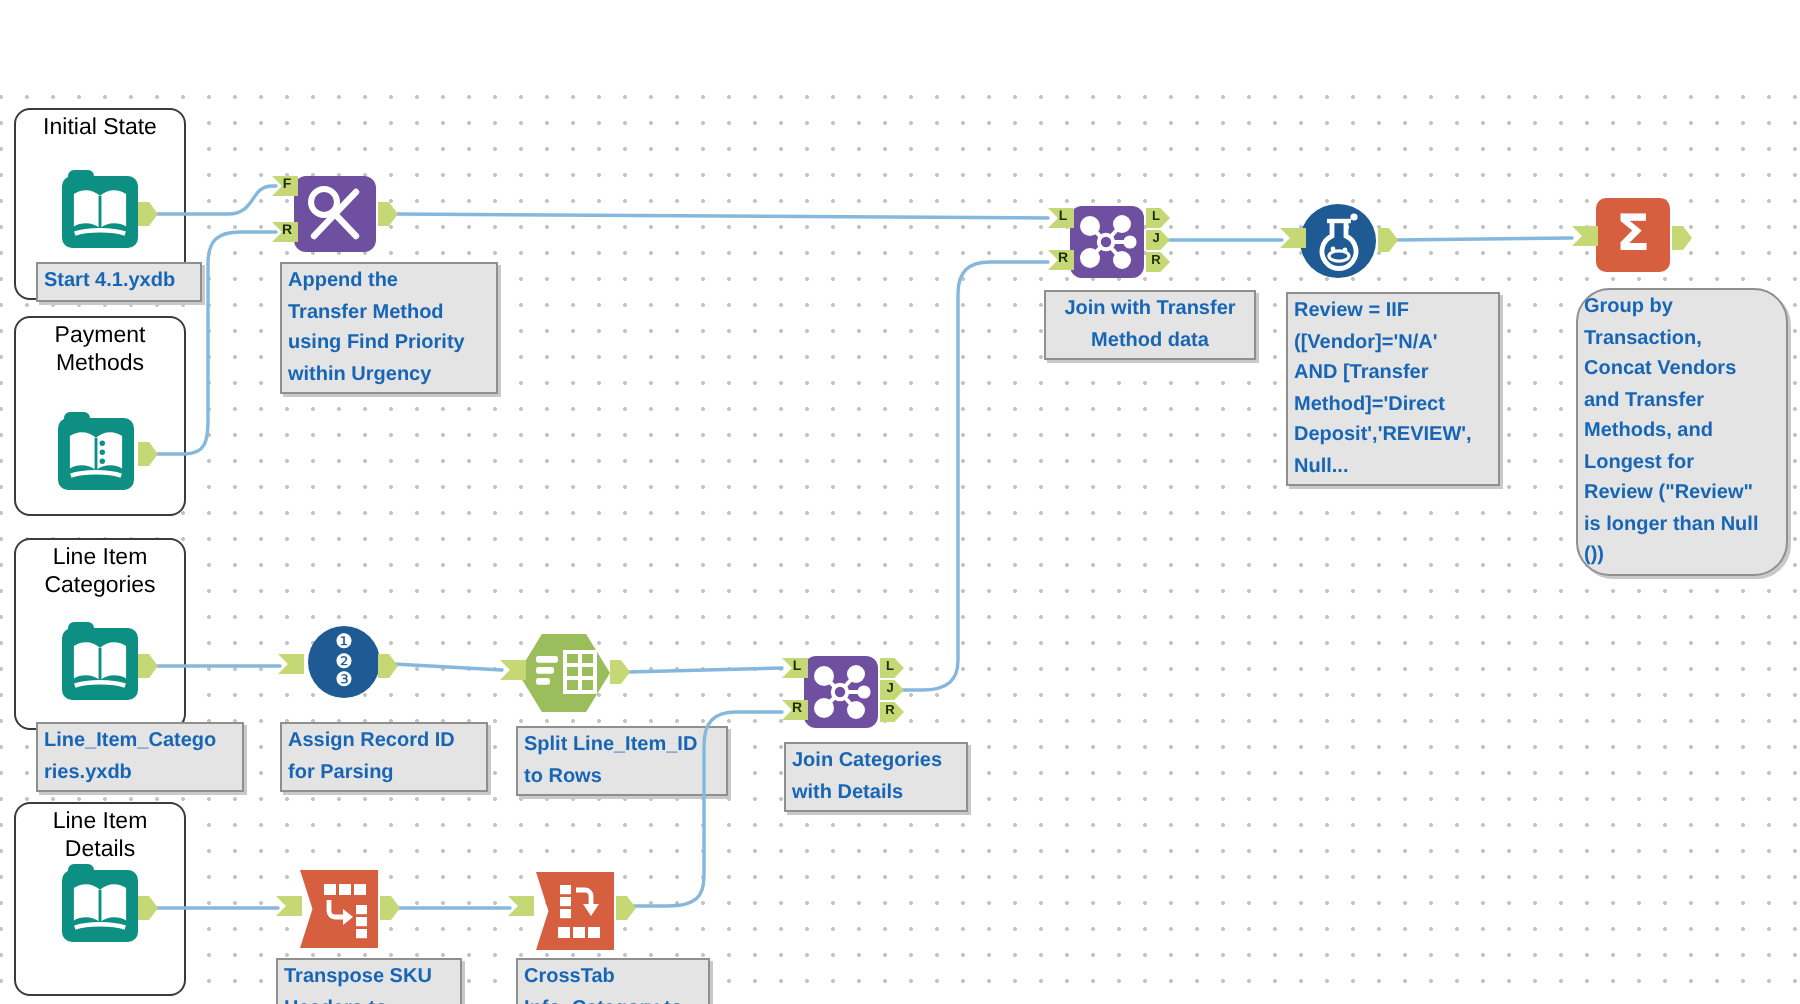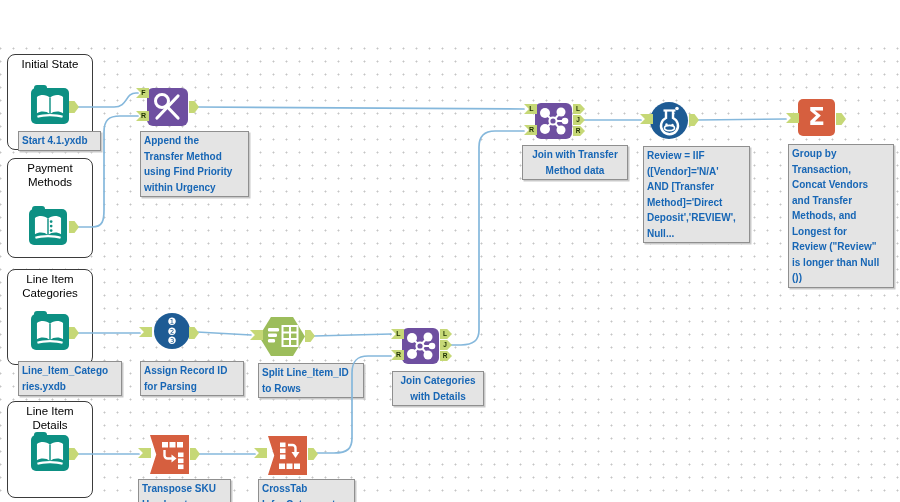--- a/index.html
+++ b/index.html
@@ -74,31 +74,31 @@
   <div class="tlabel" style="left:140px;top:315px;min-width:96px;">Assign Record ID
 for Parsing</div>
   <div class="tlabel" style="left:258px;top:317px;min-width:98px;">Split Line_Item_ID
 to Rows</div>
   <div class="tlabel" style="left:138px;top:433px;min-width:85px;">Transpose SKU
 Headers to
 Records</div>
   <div class="tlabel" style="left:258px;top:433px;min-width:89px;">CrossTab
 Info_Category to
 Headers</div>
-  <div class="tlabel" style="left:392px;top:325px;min-width:84px;text-align:center;">Join Categories
+  <div class="tlabel" style="left:392px;top:325px;min-width:84px;">Join Categories
 with Details</div>
   <div class="tlabel" style="left:522px;top:99px;min-width:98px;text-align:center;">Join with Transfer
 Method data</div>
   <div class="tlabel" style="left:643px;top:100px;min-width:99px;">Review = IIF
 ([Vendor]='N/A'
 AND [Transfer
 Method]='Direct
 Deposit','REVIEW',
 Null...</div>
-  <div class="tlabel" style="left:788px;top:98px;min-width:98px;">Group by
+  <div class="tlabel" style="left:788px;top:98px;min-width:98px;border-radius:17px;">Group by
 Transaction,
 Concat Vendors
 and Transfer
 Methods, and
 Longest for
 Review ("Review"
 is longer than Null
 ())</div>
 
   <svg id="wires" width="900" height="502" viewBox="0 0 900 502">

